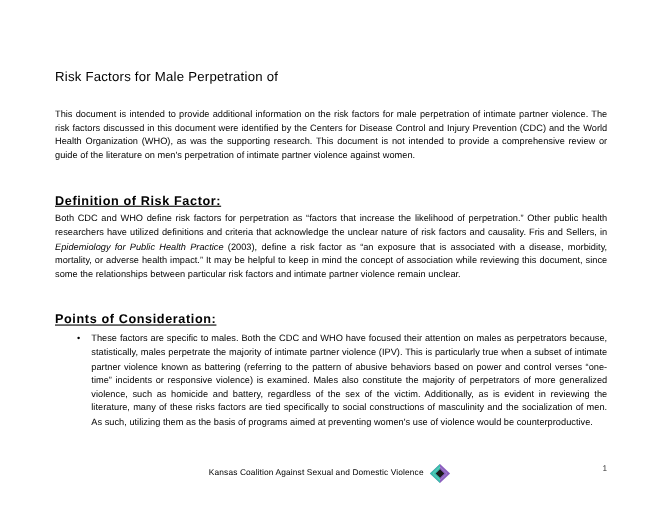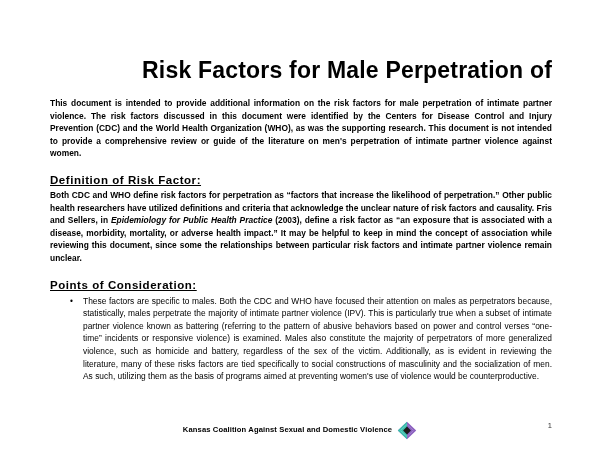--- a/index.html
+++ b/index.html
@@ -22,46 +22,45 @@
     height: 464px;
     background: #ffffff;
   }
   #content {
     position: absolute;
     left: 50px;
     top: 58px;
     width: 502px;
   }
   .doc-title {
-    text-align: right;
-    font-size: 23px;
-    font-weight: bold;
+    text-align: left;
+    font-size: 12px;
+    font-weight: normal;
     line-height: 25px;
     letter-spacing: 0.2px;
     margin: 0 0 0 0;
   }
   .doc-title .line2 { display: block; }
   .section-heading {
     font-size: 11.5px;
     font-weight: bold;
     text-decoration: underline;
     letter-spacing: 0.55px;
     margin: 0;
     padding: 0;
     display: inline-block;
   }
-  .section-block { margin-top: 10px; }
+  .section-block { margin-top: 26px; }
   .section-block.first { margin-top: 14px; }
   .body-para {
     font-size: 8.4px;
     line-height: 12.6px;
     text-align: justify;
     margin: 1px 0 0 0;
     letter-spacing: 0.02px;
-    font-weight: bold;
   }
   .bullet-list {
     list-style: none;
     margin: 2px 0 0 0;
     padding: 0;
   }
   .bullet-item {
     position: relative;
     padding-left: 33px;
     font-size: 8.4px;
@@ -92,21 +91,21 @@
     position: absolute;
     left: 0; right: 0;
     top: 0;
     display: flex;
     align-items: center;
     justify-content: center;
     gap: 5px;
   }
   .footer-text {
     font-size: 7.6px;
-    font-weight: bold;
+    font-weight: normal;
     letter-spacing: 0.12px;
     white-space: nowrap;
   }
   .footer-logo {
     display: inline-block;
     width: 20px;
     height: 19px;
     position: relative;
     top: 1px;
   }

